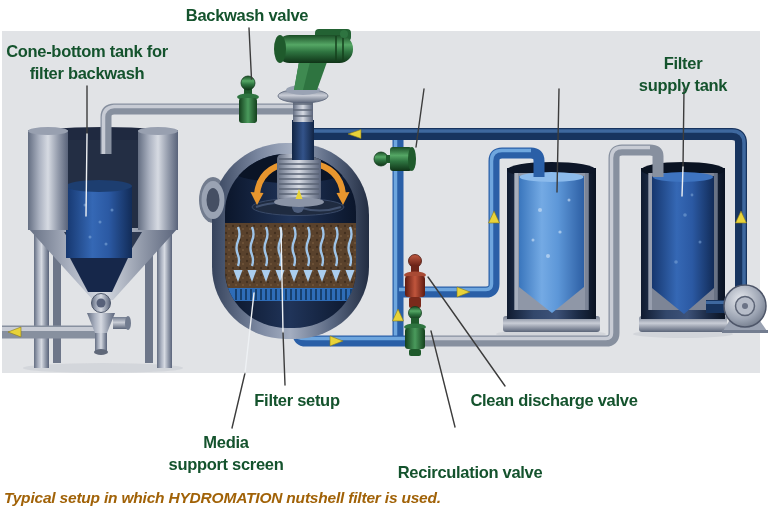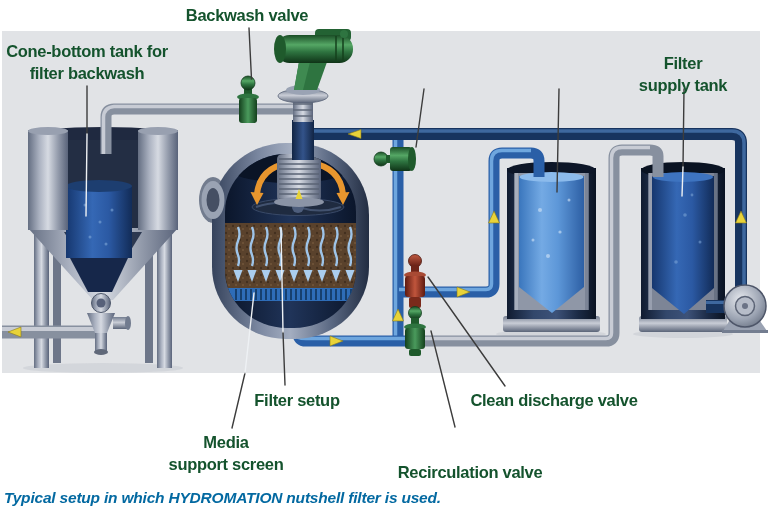--- a/index.html
+++ b/index.html
@@ -3,21 +3,21 @@
 <meta charset="utf-8">
 <style>
   html,body{margin:0;padding:0;background:#ffffff;}
   .stage{position:relative;width:768px;height:514px;background:#ffffff;
          font-family:"Liberation Sans",sans-serif;overflow:hidden;}
   .layer{position:absolute;left:0;top:0;}
   .lbl{position:absolute;color:#14532d;font-weight:700;font-size:16.5px;
        line-height:22px;letter-spacing:-0.3px;white-space:pre-line;text-align:center;}
   .lbl.leftalign{text-align:left;}
   .caption{position:absolute;font-style:italic;font-weight:700;font-size:15.5px;
-           color:#0369a1;letter-spacing:-0.2px;white-space:nowrap;}
+           color:#a16207;letter-spacing:-0.2px;white-space:nowrap;}
 </style>
 </head>
 <body>
 
 <div class="stage">
 
 <svg class="layer" width="768" height="514" viewBox="0 0 768 514">
   <defs>
     <linearGradient id="gSteelH" x1="0" y1="0" x2="1" y2="0">
       <stop offset="0" stop-color="#646e82"></stop>

